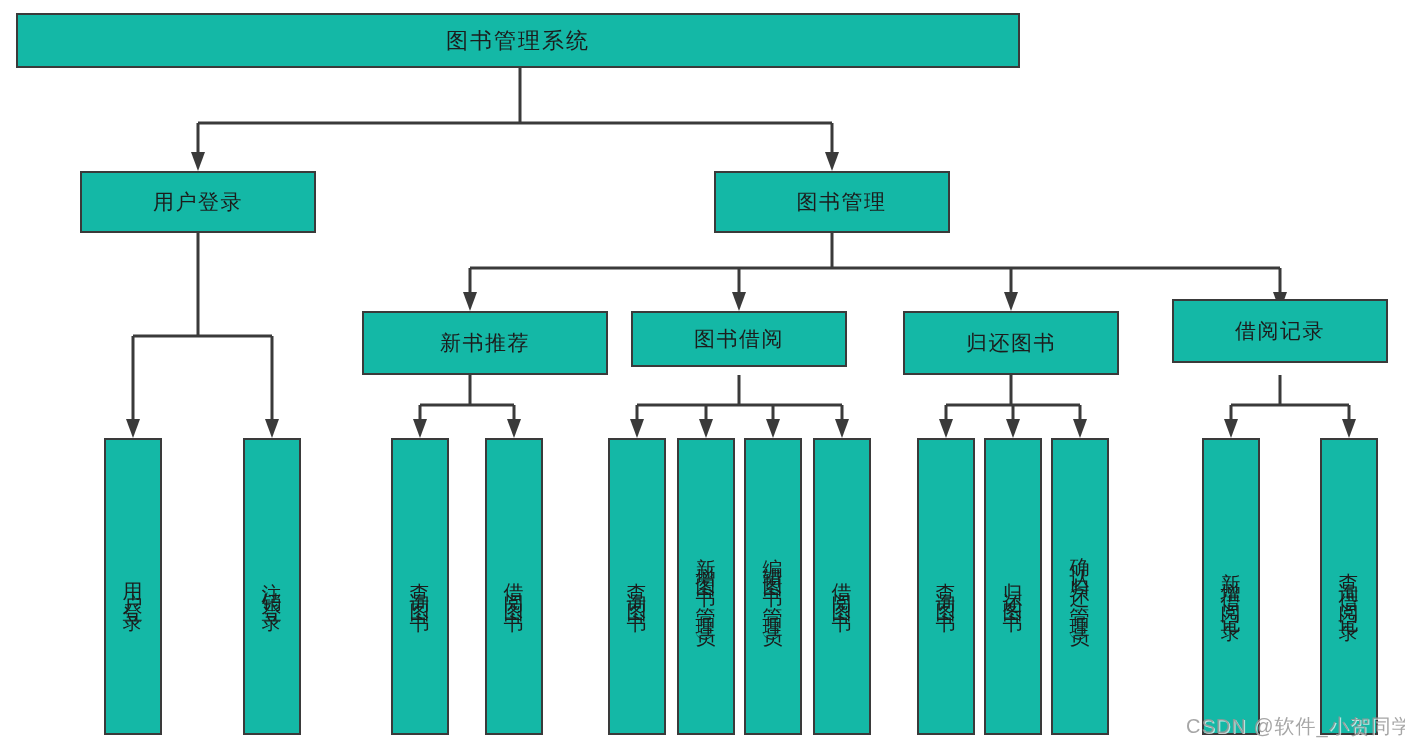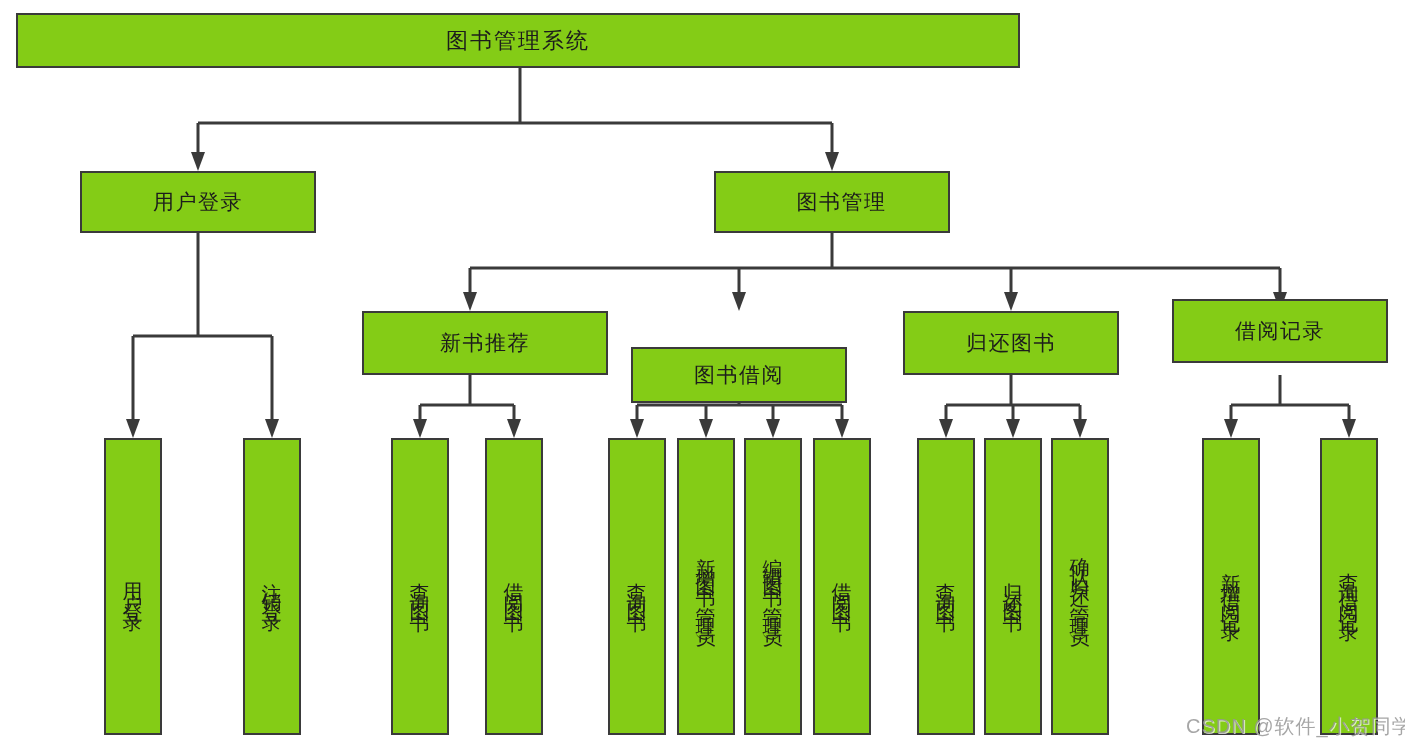--- a/index.html
+++ b/index.html
@@ -8,21 +8,21 @@
     width: 1405px;
     height: 747px;
     background: #ffffff;
     overflow: hidden;
     font-family: "Liberation Sans", "DejaVu Sans", sans-serif;
   }
   .wires { position: absolute; left: 0; top: 0; }
   .node {
     position: absolute;
     box-sizing: border-box;
-    background: #84cc16;
+    background: #14b8a6;
     border: 2.5px solid #3a3a3a;
     display: flex;
     align-items: center;
     justify-content: center;
   }
   .hlabel {
     font-size: 21px;
     color: #1c1c1c;
     letter-spacing: 1.5px;
     white-space: nowrap;
@@ -110,21 +110,21 @@
   <div class="node" style="left:80px; top:171px; width:236px; height:62px;">
     <span class="hlabel">用户登录</span>
   </div>
   <div class="node" style="left:714px; top:171px; width:236px; height:62px;padding-left:19px;">
     <span class="hlabel">图书管理</span>
   </div>
 
   <div class="node" style="left:362px; top:311px; width:246px; height:64px;">
     <span class="hlabel">新书推荐</span>
   </div>
-  <div class="node" style="left:631px; top:311px; width:216px; height:56px;margin-top:36px;">
+  <div class="node" style="left:631px; top:311px; width:216px; height:56px;">
     <span class="hlabel">图书借阅</span>
   </div>
   <div class="node" style="left:903px; top:311px; width:216px; height:64px;">
     <span class="hlabel">归还图书</span>
   </div>
   <div class="node" style="left:1172px; top:299px; width:216px; height:64px;">
     <span class="hlabel">借阅记录</span>
   </div>
 
   <div class="node" style="left:104px; top:438px; width:58px; height:297px;">

